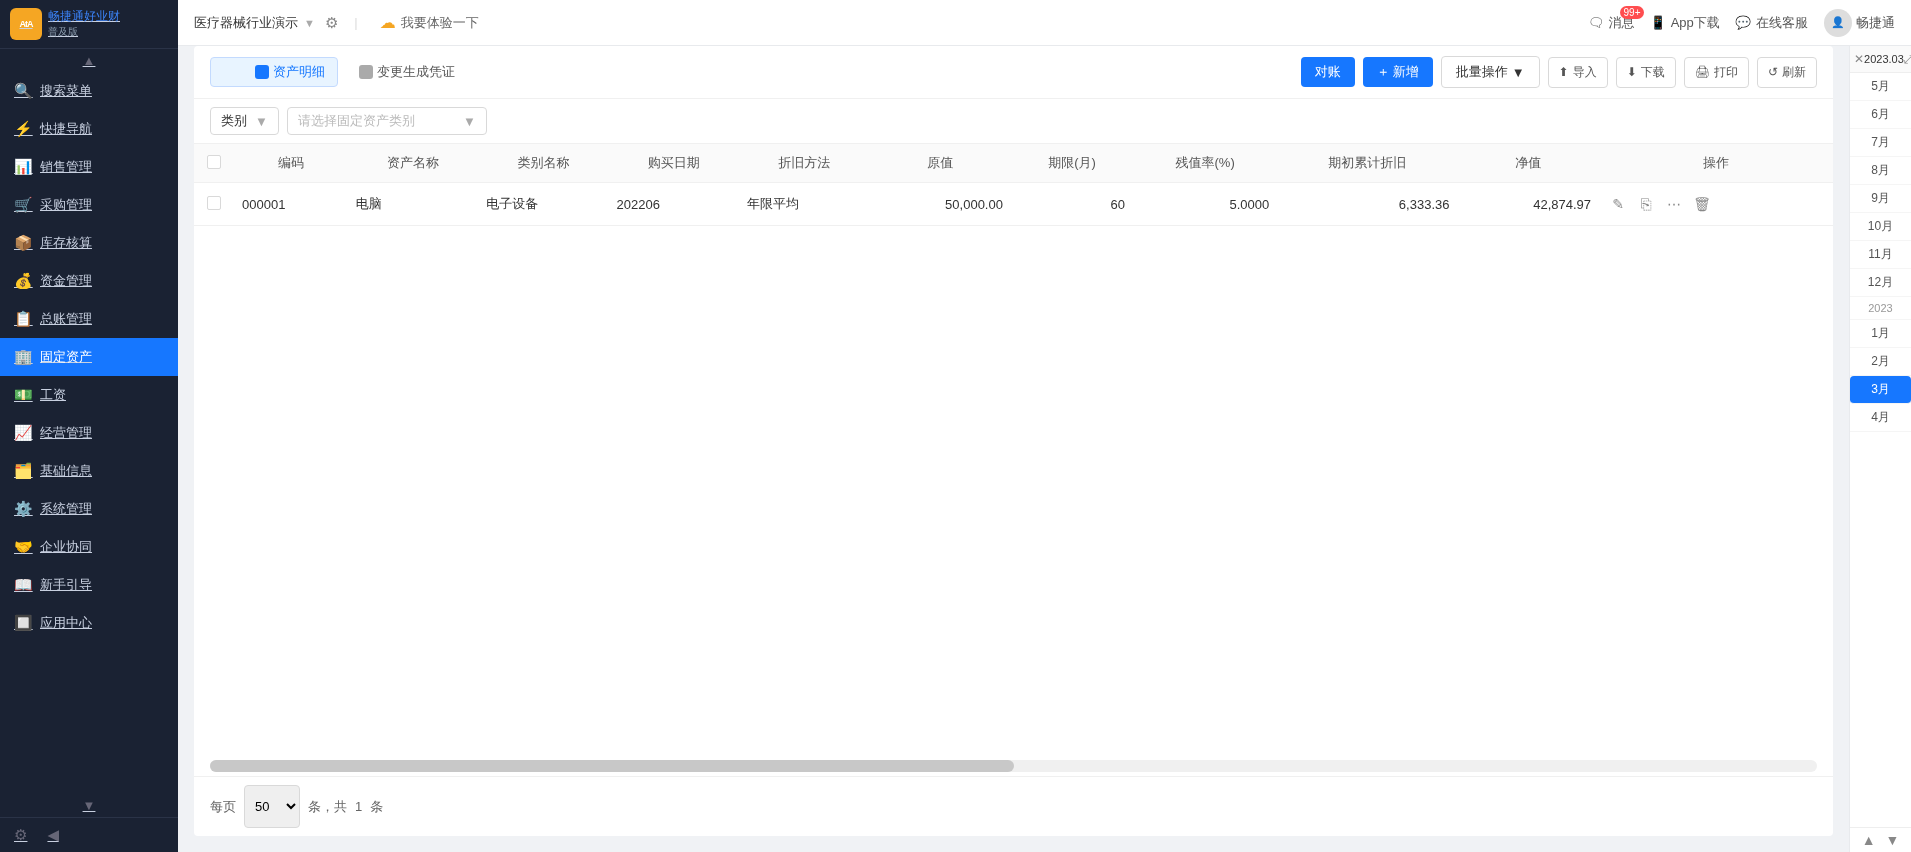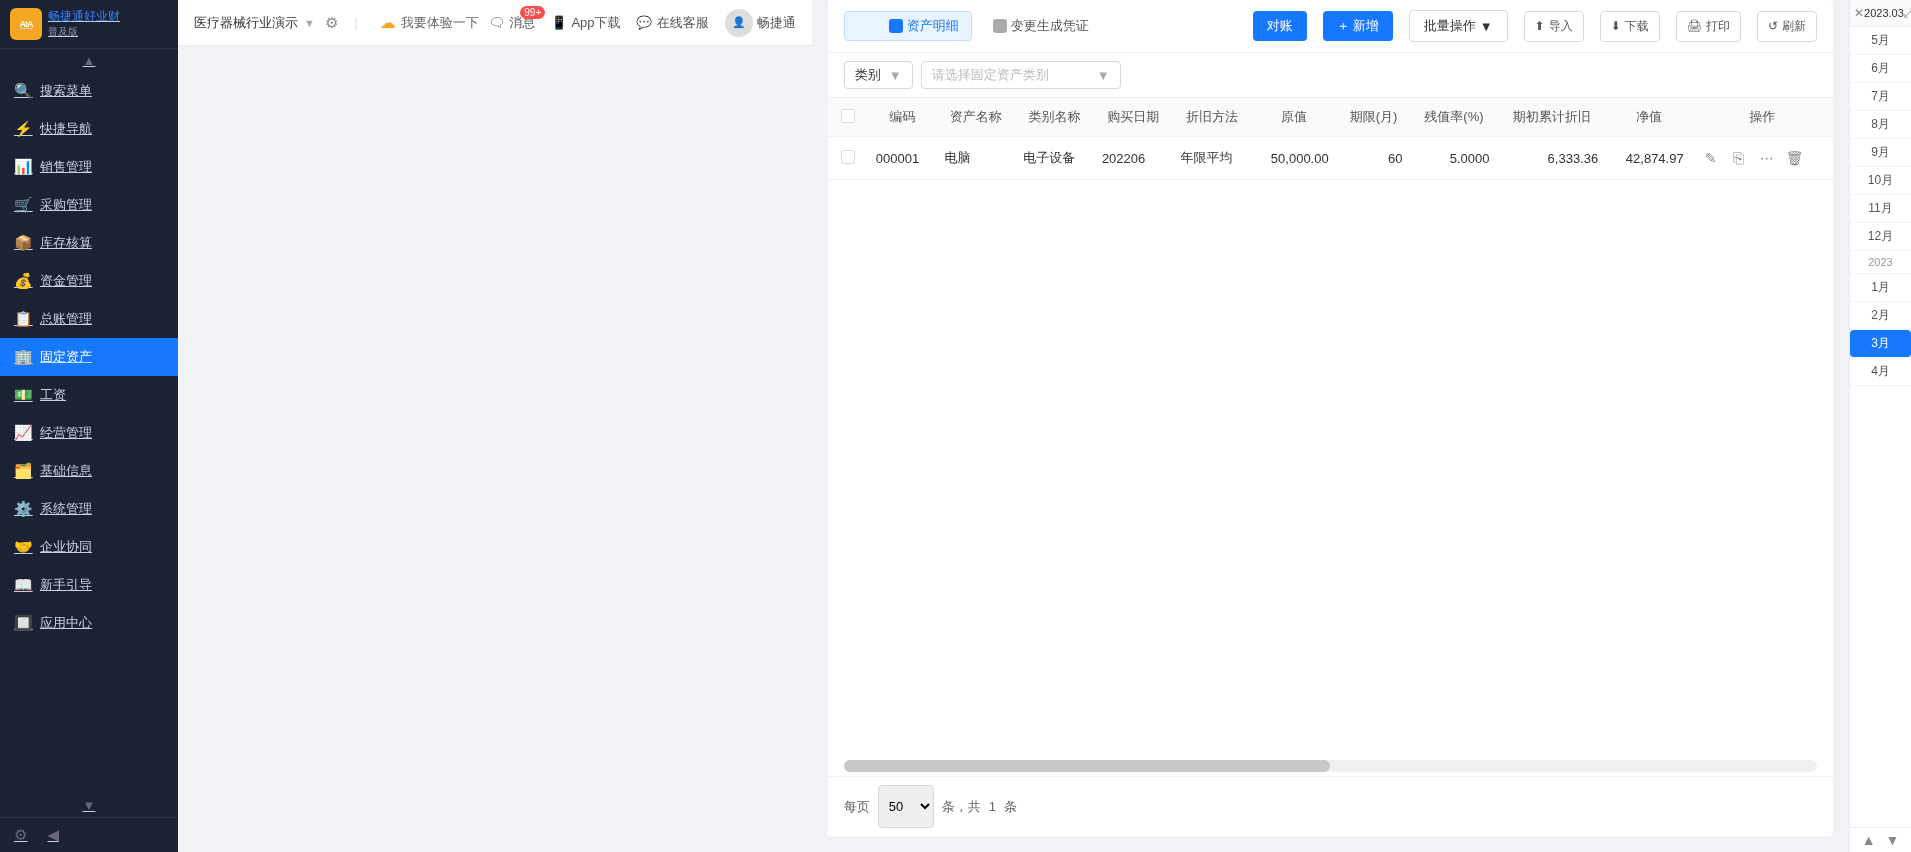--- a/index.html
+++ b/index.html
@@ -57,20 +57,21 @@
       align-items: center;
       padding: 8px 14px;
       gap: 20px;
     }
     .sidebar-bottom-icon { color: #667; cursor: pointer; font-size: 15px; }
 
     
     .main {
       flex: 1;
       display: flex;
+      flex-direction: column;
       background: #f0f2f5;
       height: 100%;
       overflow: hidden;
     }
 
     
     .topbar {
       background: #fff;
       height: 46px;
       display: flex;
@@ -200,21 +201,21 @@
     .sub-tab-icon {
       width: 14px; height: 14px;
       border-radius: 3px;
       background: #1677ff;
       display: inline-block;
     }
     .sub-tab-icon.gray { background: #aaa; }
 
     .toolbar-right {
       margin-left: auto;
-      display: flex; align-items: center; gap: 16px;
+      display: flex; align-items: center; gap: 8px;
     }
     .btn-duizhang {
       background: #1677ff;
       color: #fff;
       border: none;
       padding: 6px 14px;
       border-radius: 4px;
       cursor: pointer;
       font-size: 13px;
     }

